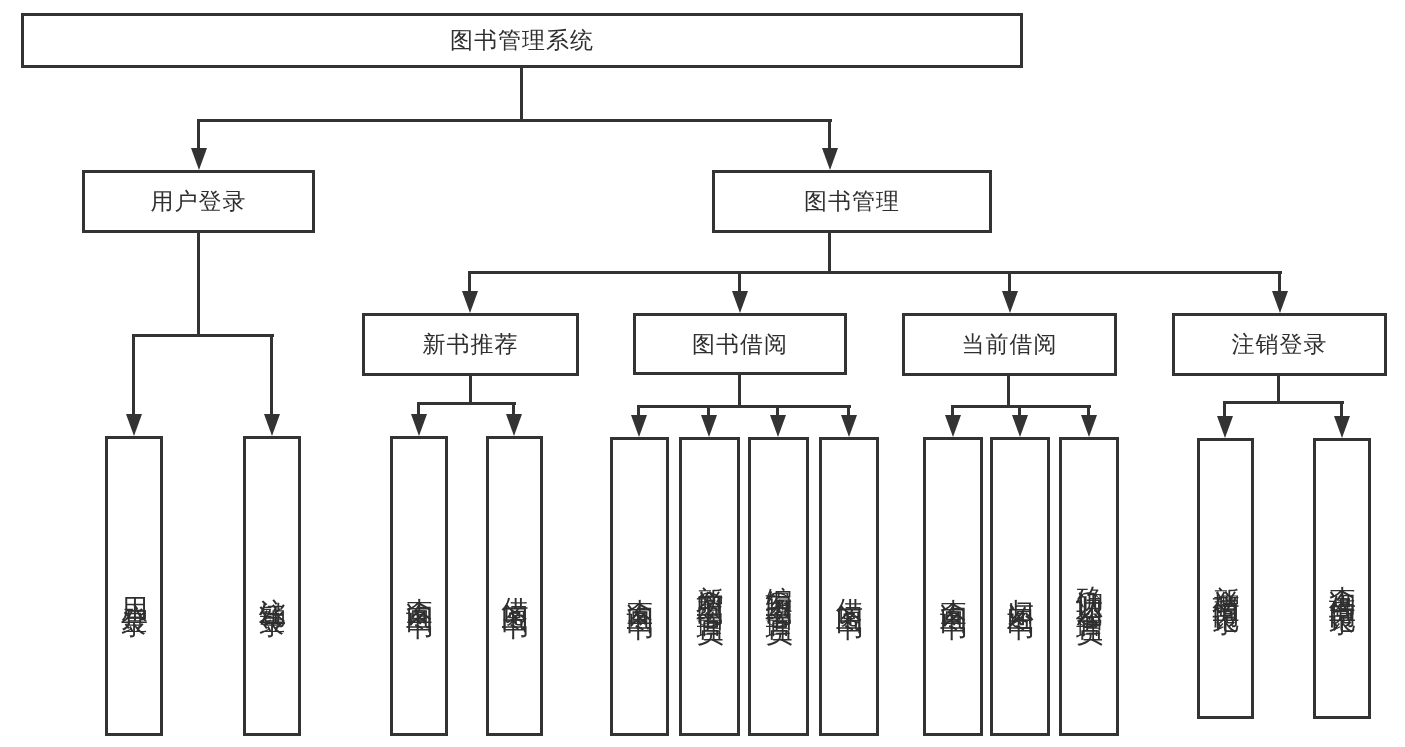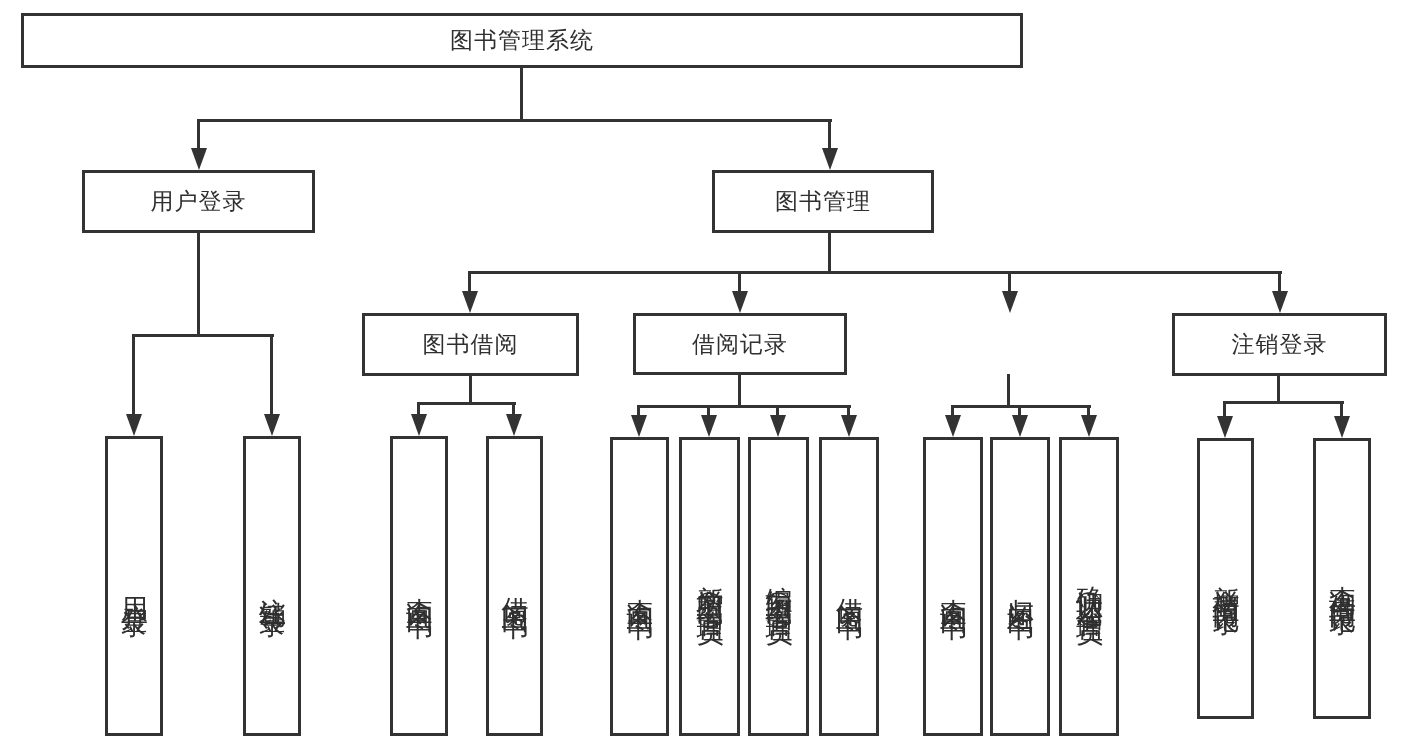--- a/index.html
+++ b/index.html
@@ -55,29 +55,32 @@
 
 <div class="canvas">
 
   <div class="node h" style="left:21px;top:13px;width:1002px;height:55px;">
     <span>图书管理系统</span>
   </div>
 
   <div class="node h" style="left:82px;top:170px;width:233px;height:63px;">
     <span>用户登录</span>
   </div>
-  <div class="node h" style="left:712px;top:170px;width:222px;height:63px;">
+  <div class="node h" style="left:712px;top:170px;width:280px;height:63px;">
     <span>图书管理</span>
   </div>
 
   <div class="node h" style="left:362px;top:313px;width:217px;height:63px;">
+    <span>新书推荐</span>
+  </div>
+  <div class="node h" style="left:633px;top:313px;width:214px;height:62px;">
     <span>图书借阅</span>
   </div>
-  <div class="node h" style="left:633px;top:313px;width:214px;height:62px;">
-    <span>借阅记录</span>
+  <div class="node h" style="left:902px;top:313px;width:215px;height:63px;">
+    <span>当前借阅</span>
   </div>
   <div class="node h" style="left:1172px;top:313px;width:215px;height:63px;">
     <span>注销登录</span>
   </div>
 
   <div class="node v" style="left:105px;top:436px;width:58px;height:300px;">
     <span class="vtext">用户登录</span>
   </div>
   <div class="node v" style="left:243px;top:436px;width:58px;height:300px;">
     <span class="vtext">注销登录</span>

